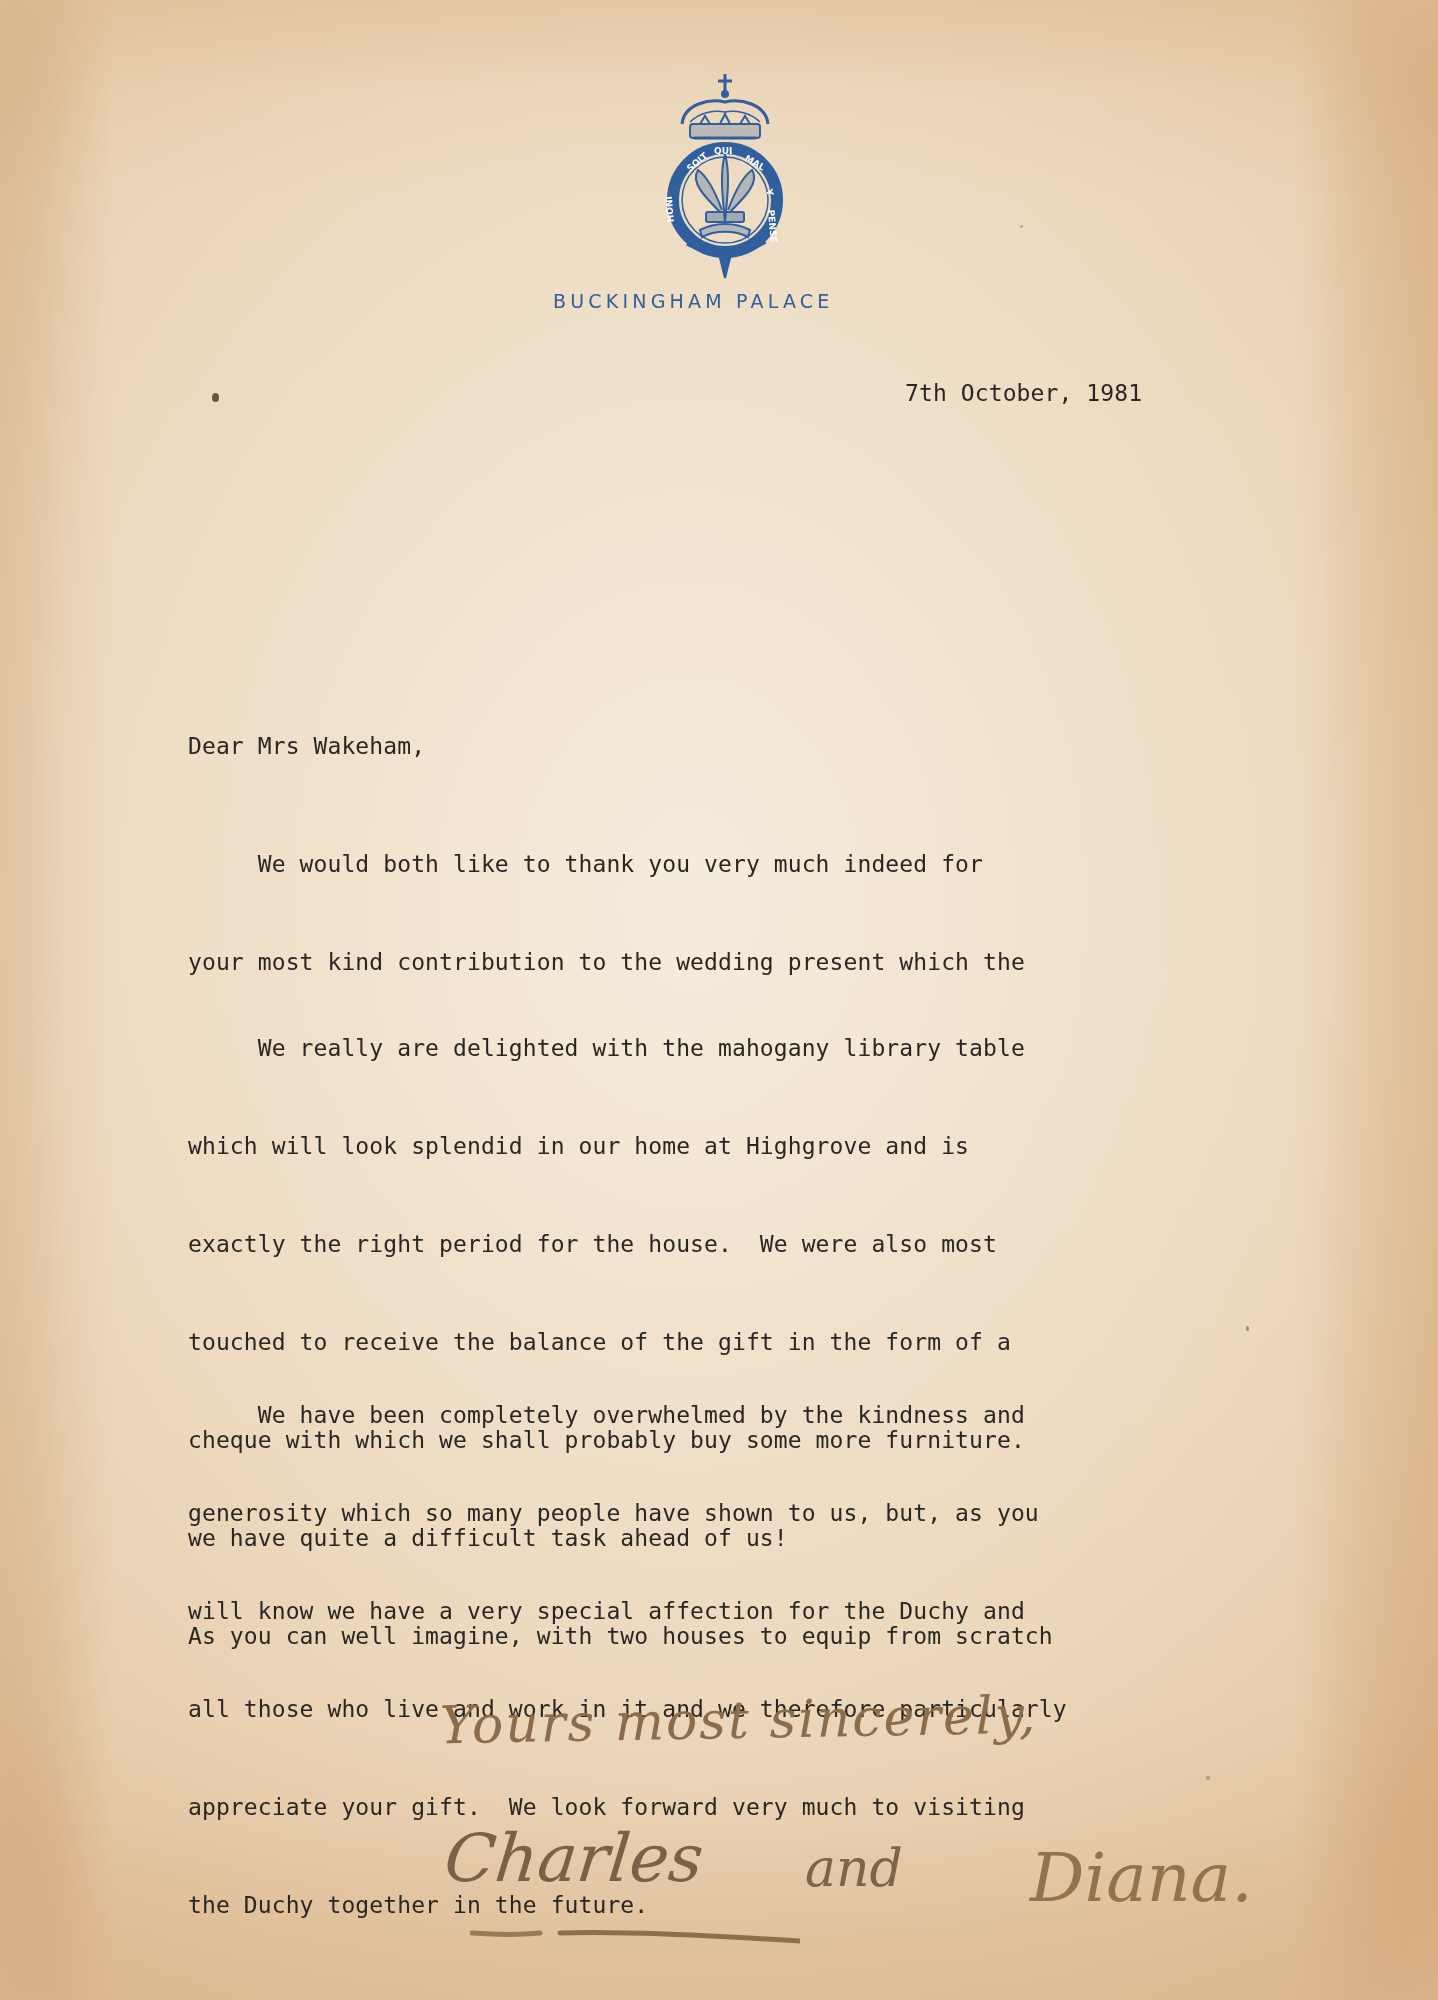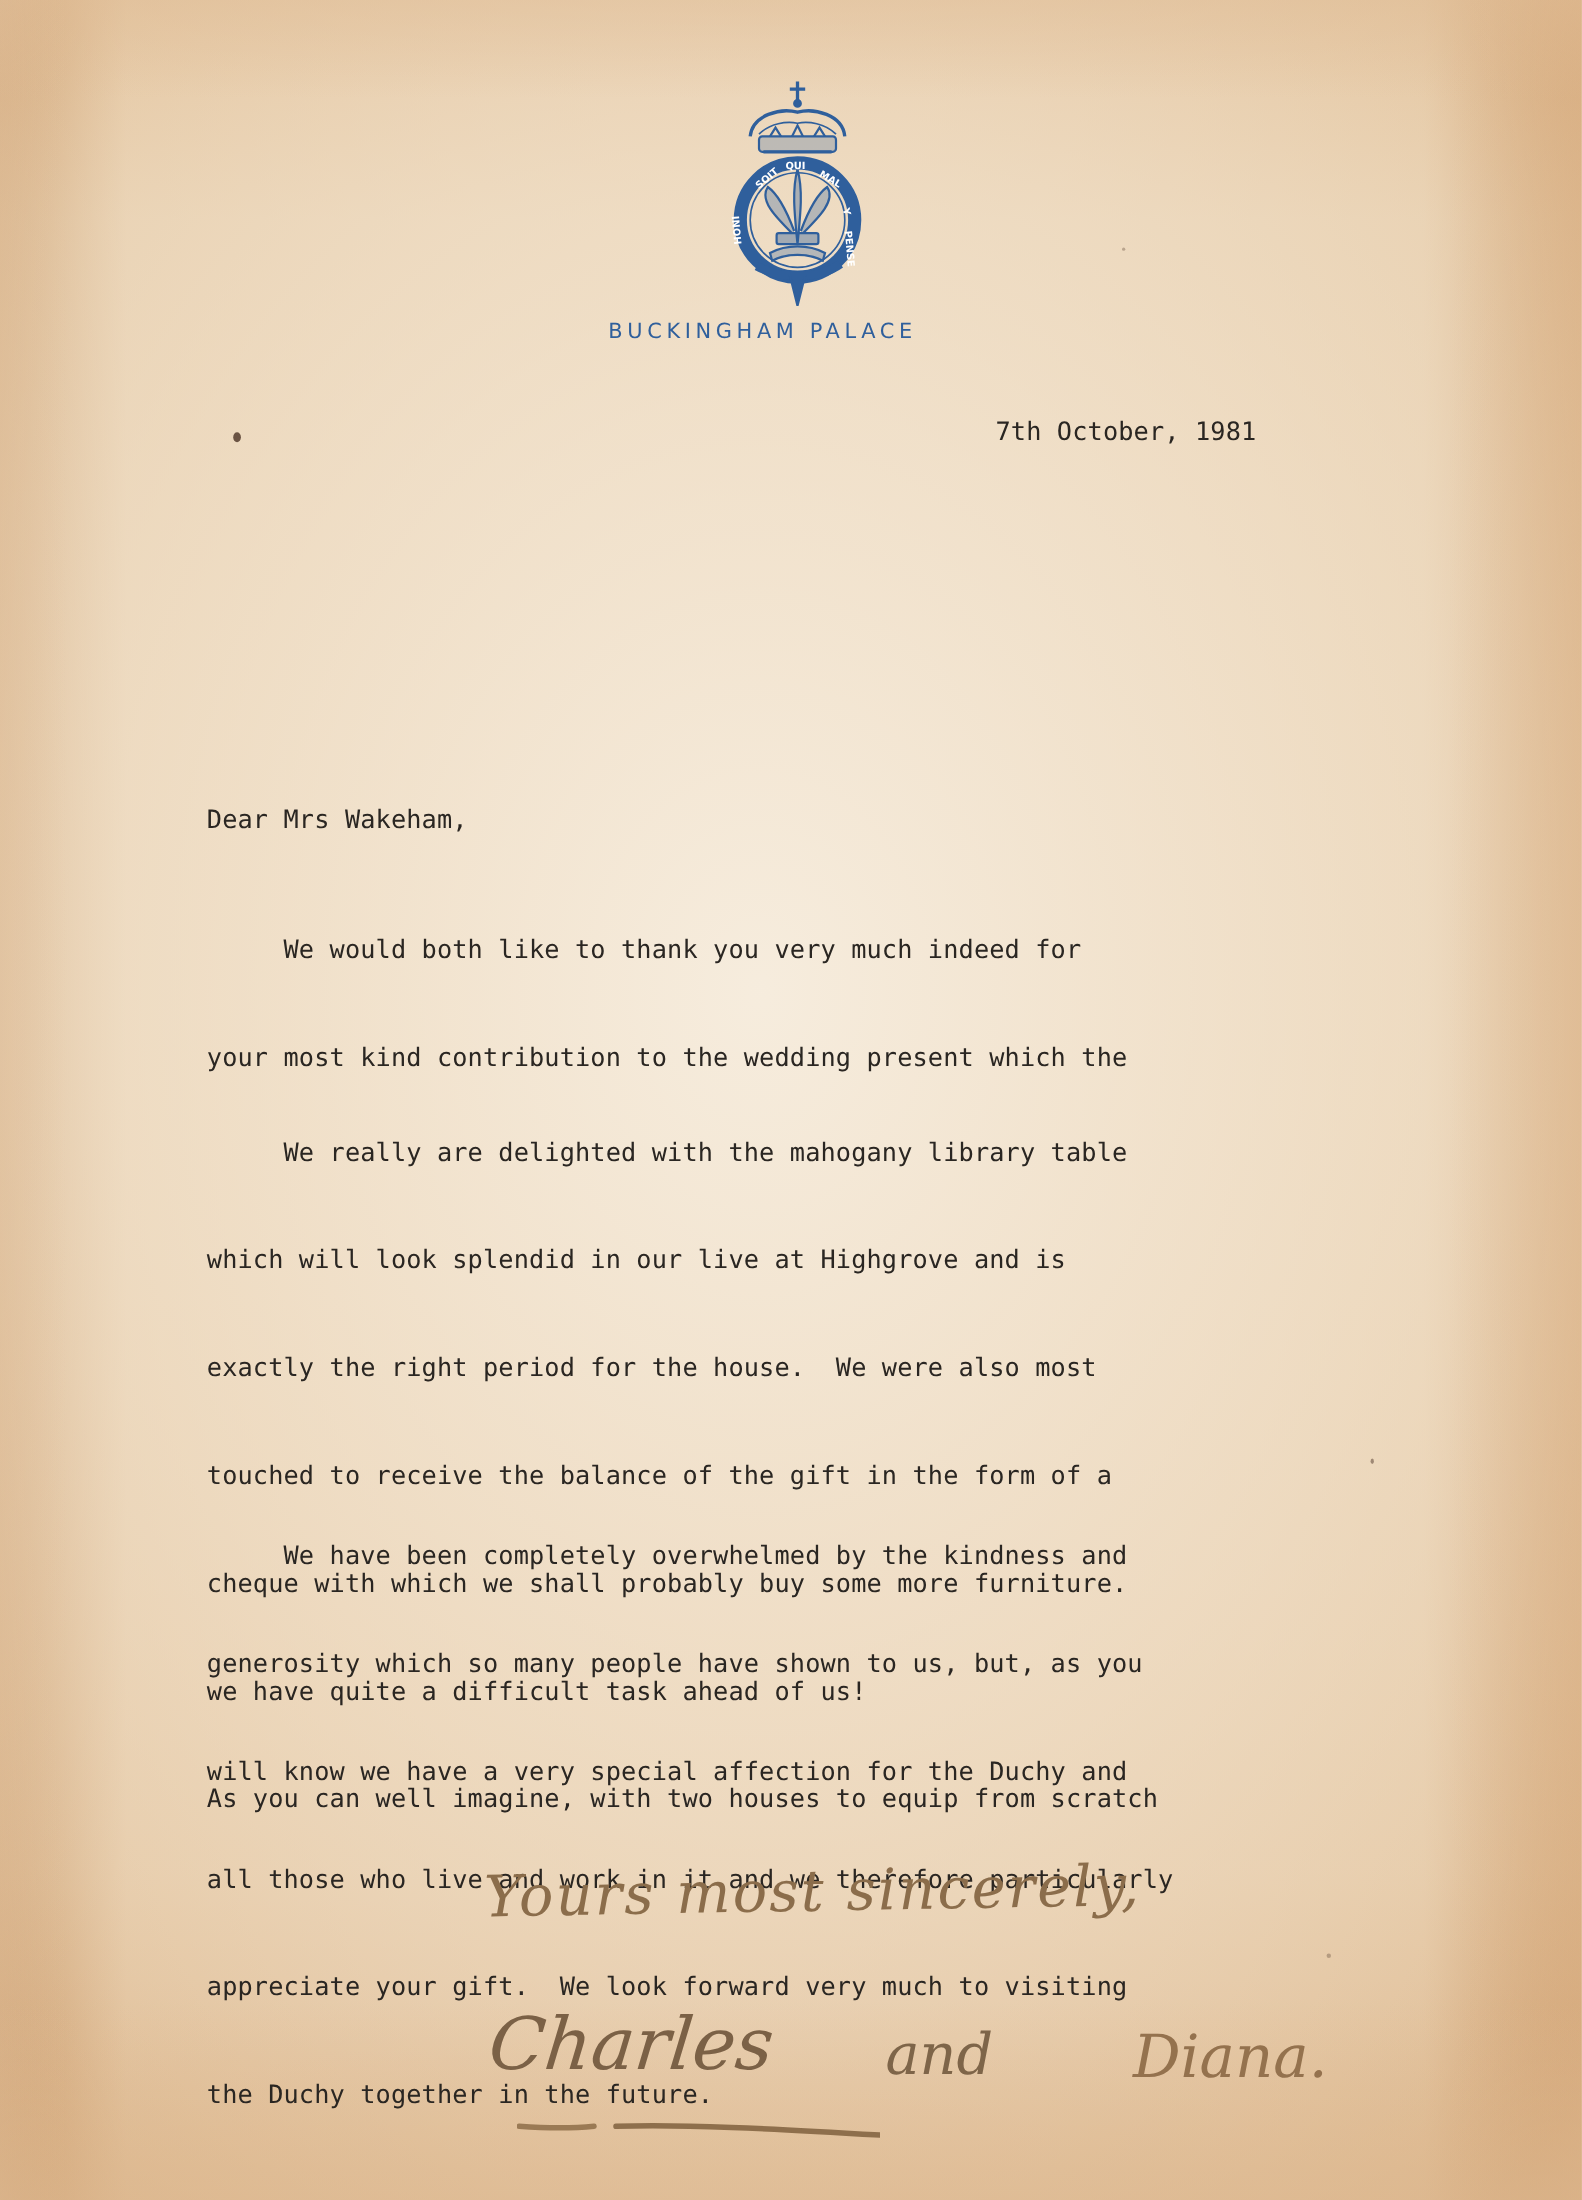--- a/index.html
+++ b/index.html
@@ -73,21 +73,21 @@
     color: #8b6d4b; transform: rotate(-1deg);
   }
   .sig-charles {
     left: 445px; top: 1820px; font-size: 66px; color: #7b6146;
     transform: skewX(-6deg);
   }
   .sig-and {
     left: 805px; top: 1838px; font-size: 52px; color: #7e6549;
   }
   .sig-diana {
-    left: 1030px; top: 1838px; font-size: 54px; color: #94724e;
+    left: 1030px; top: 1838px; font-size: 68px; color: #94724e;
   }
   .underline {
     position: absolute; left: 470px; top: 1925px; width: 330px; height: 20px;
   }
 
   .speck { position: absolute; border-radius: 50%; background: #6b5444; }
 </style>
 </head>
 <body>
 
@@ -141,21 +141,21 @@
 
   <div class="typed salutation">Dear Mrs Wakeham,</div>
 
   <div class="typed body-block p1">
     <span class="line">     We would both like to thank you very much indeed for</span>
     <span class="line">your most kind contribution to the wedding present which the</span>
   </div>
 
   <div class="typed body-block p2">
     <span class="line">     We really are delighted with the mahogany library table</span>
-    <span class="line">which will look splendid in our live at Highgrove and is</span>
+    <span class="line">which will look splendid in our home at Highgrove and is</span>
     <span class="line">exactly the right period for the house.  We were also most</span>
     <span class="line">touched to receive the balance of the gift in the form of a</span>
     <span class="line">cheque with which we shall probably buy some more furniture.</span>
     <span class="line">we have quite a difficult task ahead of us!</span>
     <span class="line">As you can well imagine, with two houses to equip from scratch</span>
   </div>
 
   <div class="typed body-block p3">
     <span class="line">     We have been completely overwhelmed by the kindness and</span>
     <span class="line">generosity which so many people have shown to us, but, as you</span>

